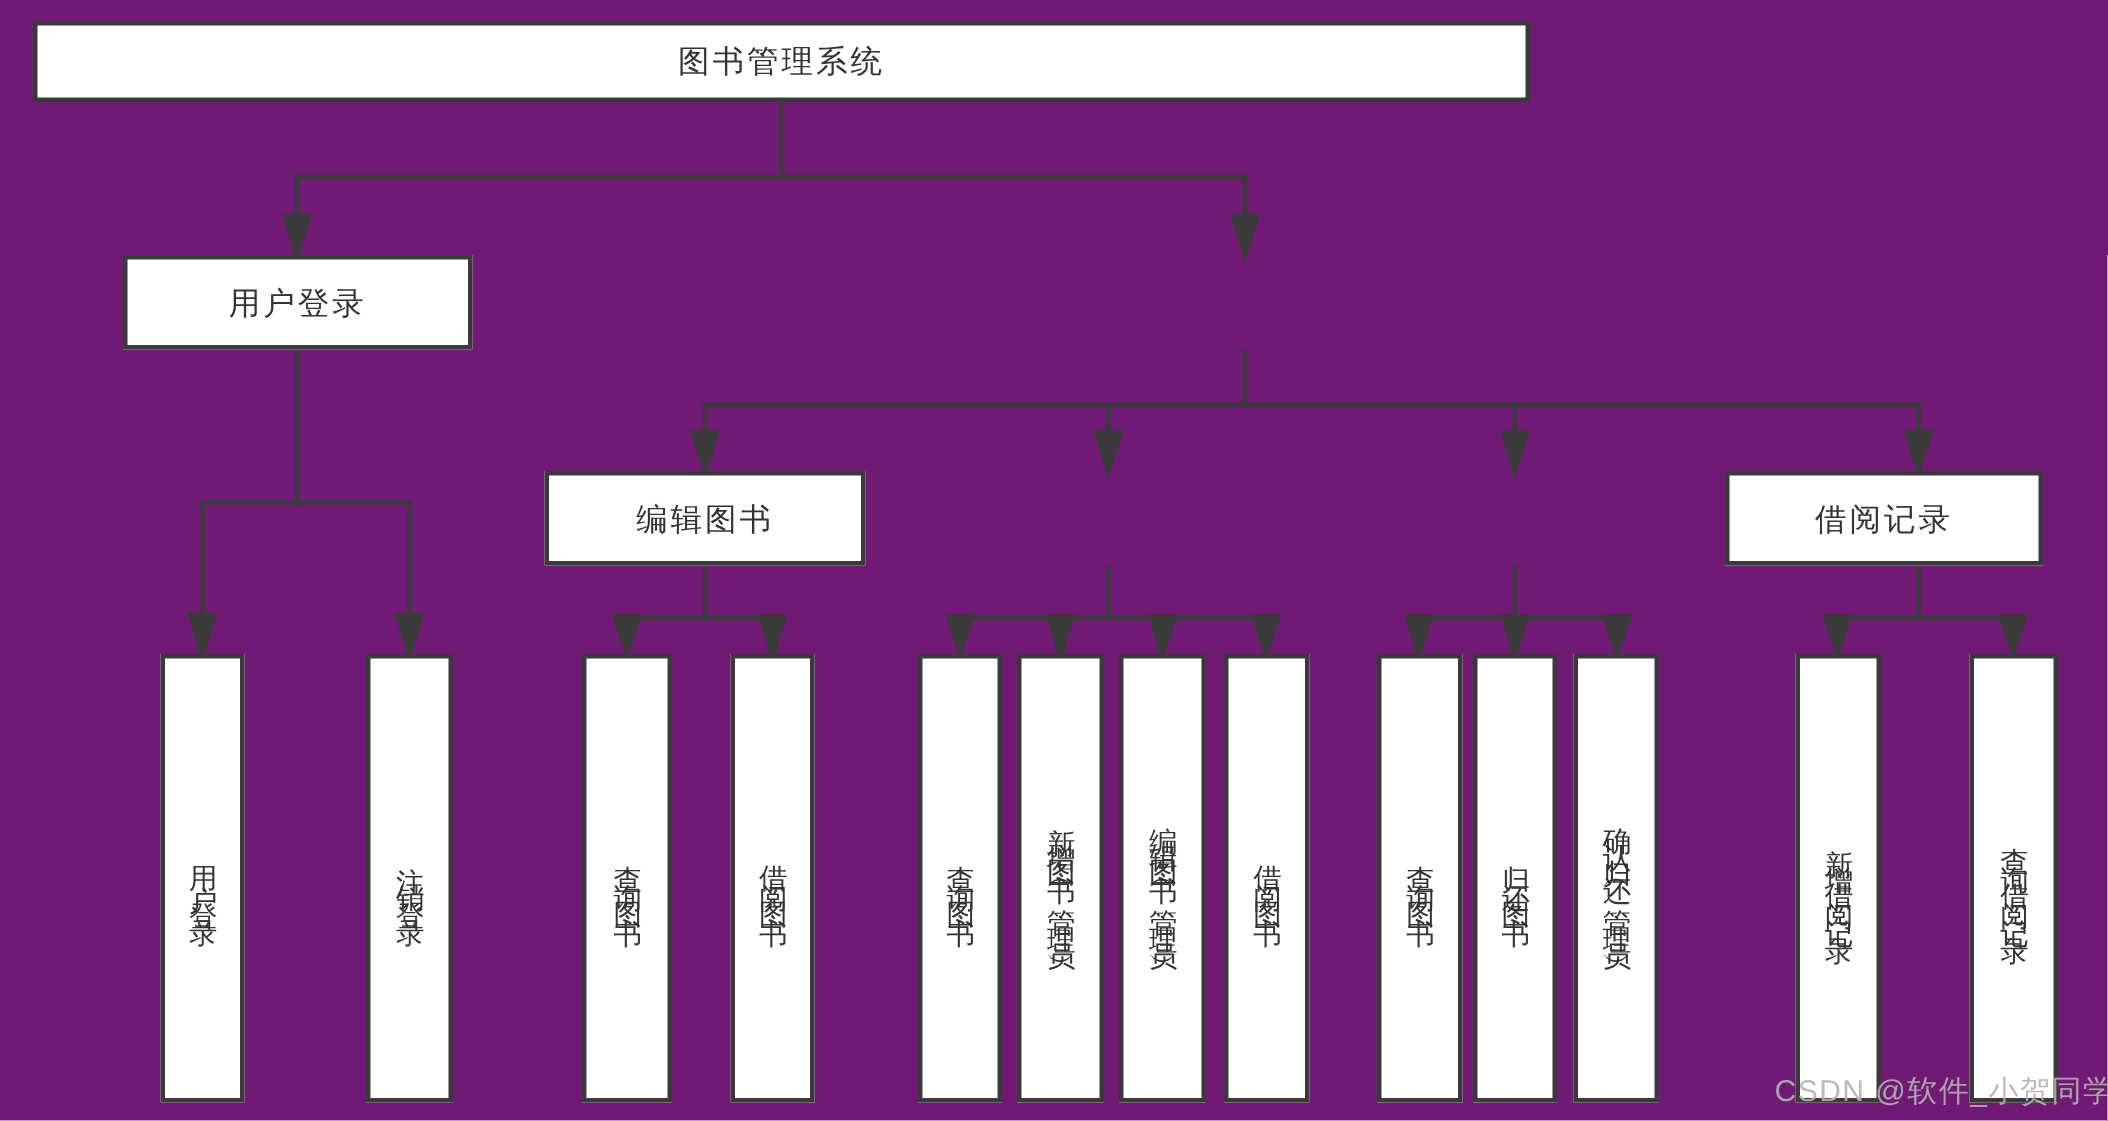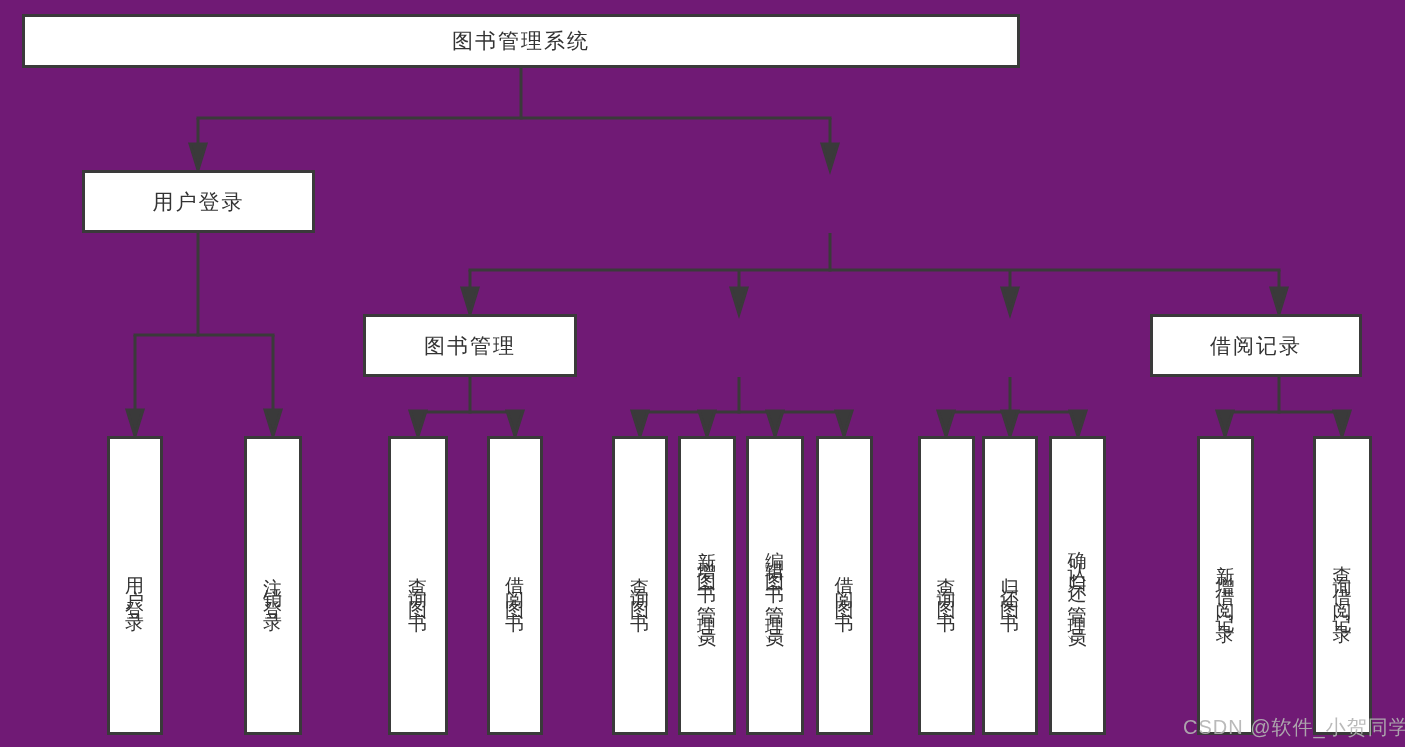--- a/index.html
+++ b/index.html
@@ -143,21 +143,21 @@
 
   <div class="node root h">
     <span>图书管理系统</span>
   </div>
 
   <div class="node lvl2 h" style="left:82px;width:233px;">
     <span>用户登录</span>
   </div>
 
   <div class="node lvl3 h" style="left:363px;width:214px;">
-    <span>图书管理</span>
+    <span>编辑图书</span>
   </div>
   <div class="node lvl3 h" style="left:1150px;width:212px;align-items:center;">
     <span>借阅记录</span>
   </div>
 
   <div class="node leaf" style="left:107px;width:56px;">
     <span>用户登录</span>
   </div>
   <div class="node leaf" style="left:244px;width:58px;">
     <span>注销登录</span>

